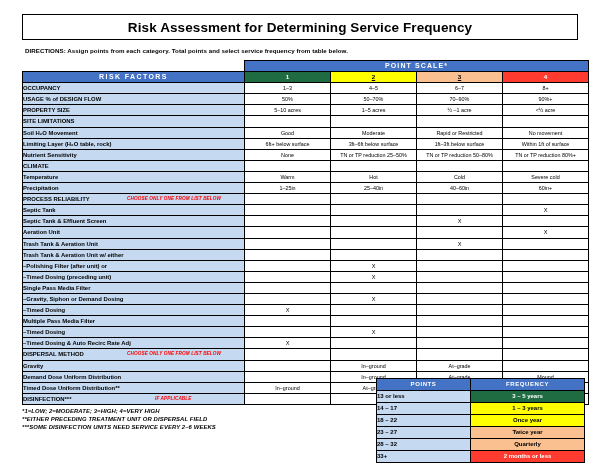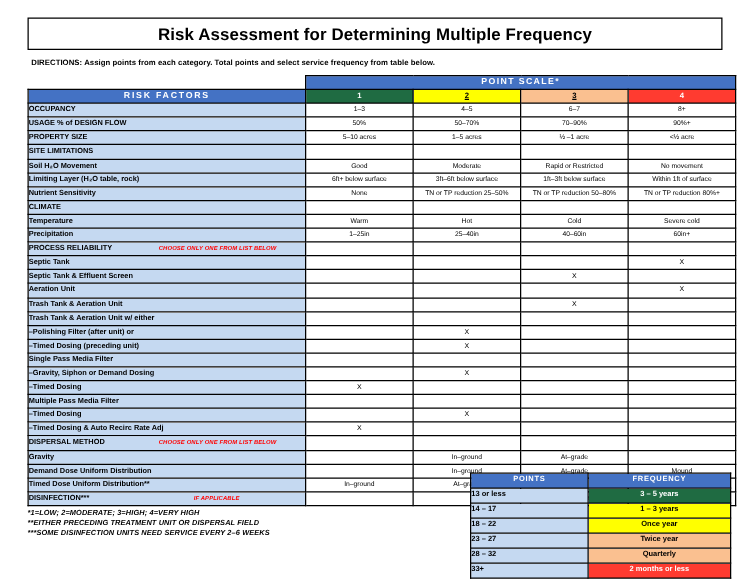--- a/index.html
+++ b/index.html
@@ -127,21 +127,21 @@
   .f-yellow{background:#FFFF00;color:#000;}
   .f-peach{background:#FAC090;color:#000;}
   .f-red{background:#FF3B30;color:#ffffff;}
 </style>
 </head>
 <body>
 
 <div class="page">
 
   <div class="title-box">
-    <div class="t">Risk Assessment for Determining Multiple Frequency</div>
+    <div class="t">Risk Assessment for Determining Service Frequency</div>
   </div>
 
   <div class="directions">DIRECTIONS: Assign points from each category.  Total points and select service frequency from table below.</div>
 
   <table class="main">
     <colgroup>
       <col class="c-label">
         <col class="c-pt">
         <col class="c-pt">
         <col class="c-pt">

